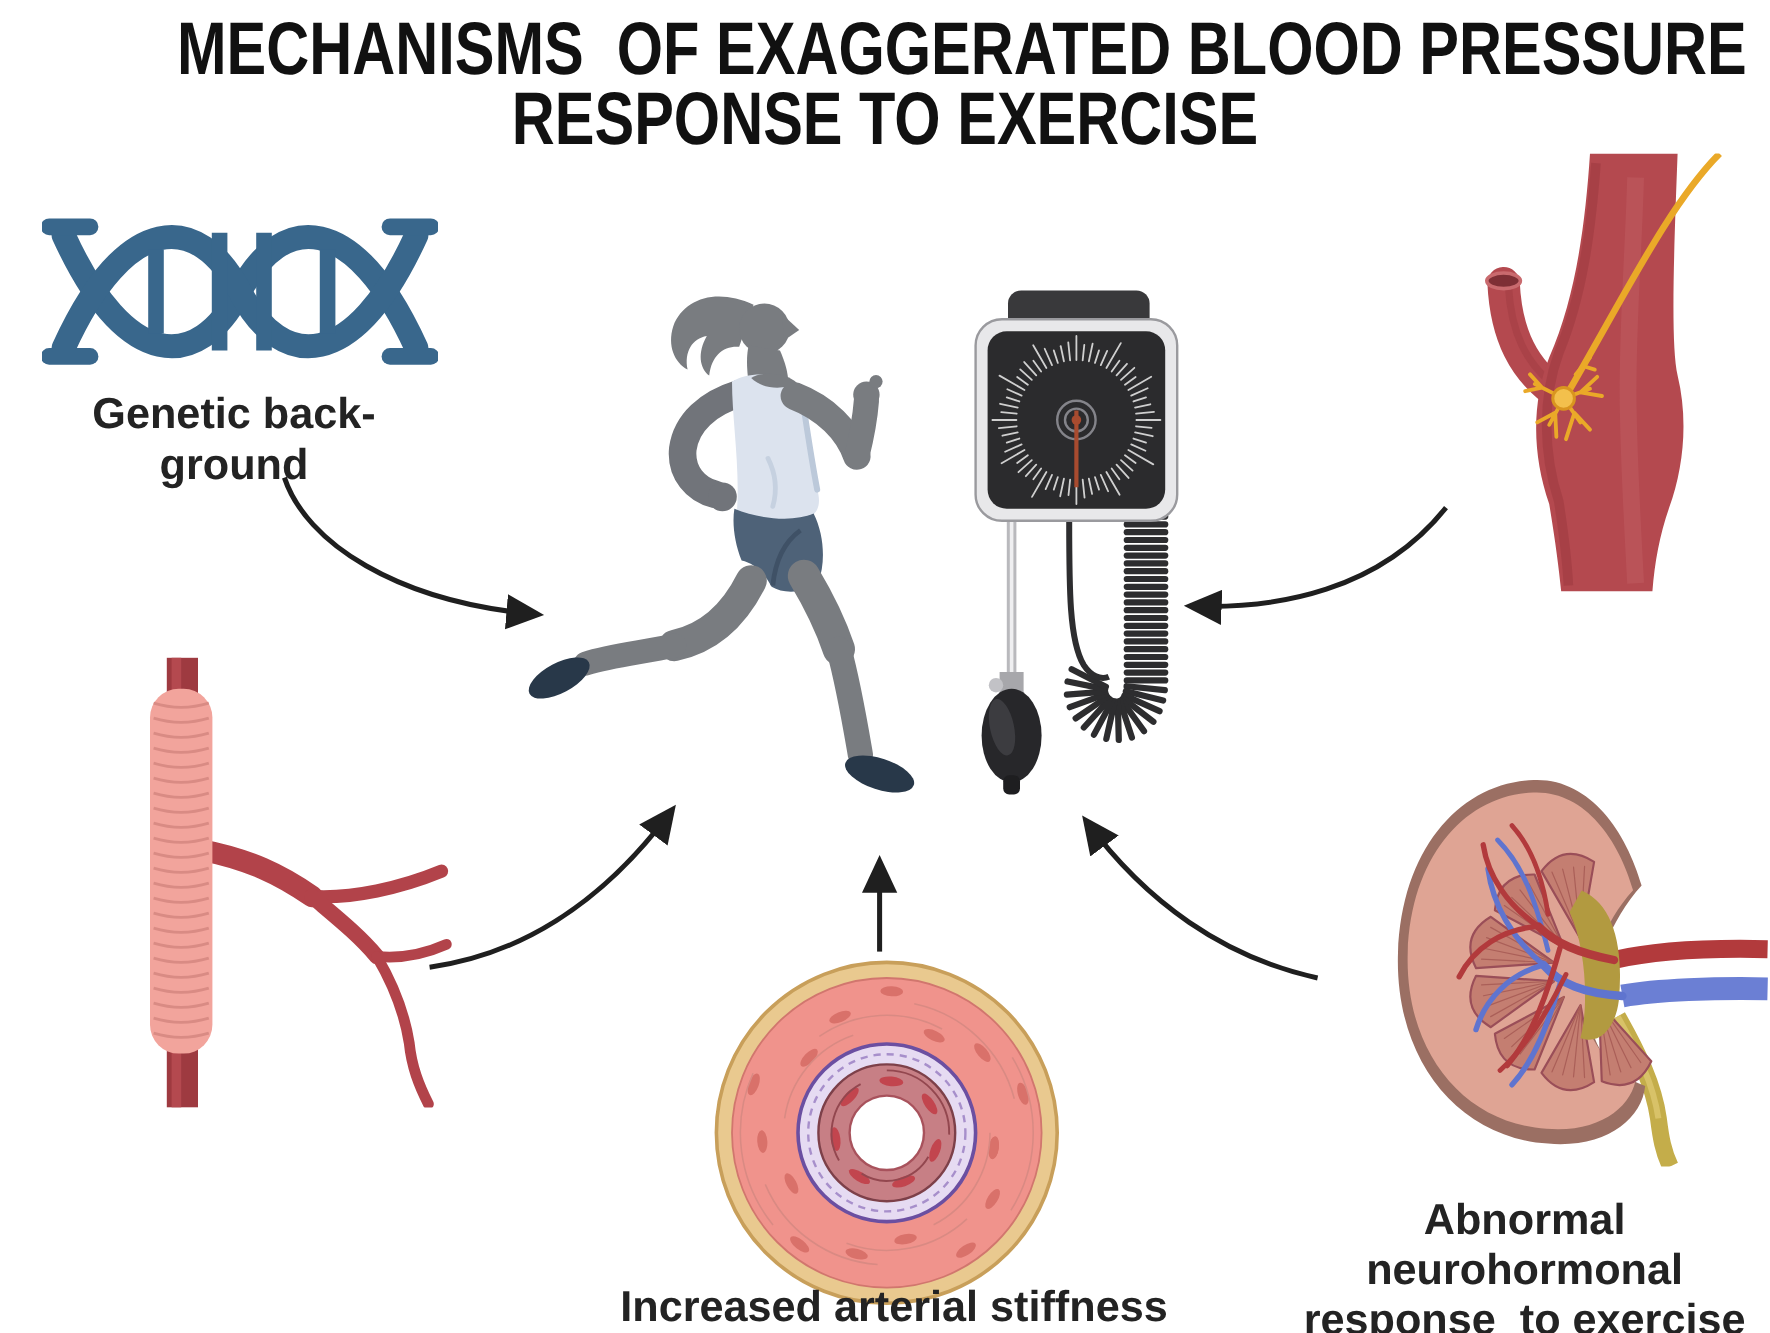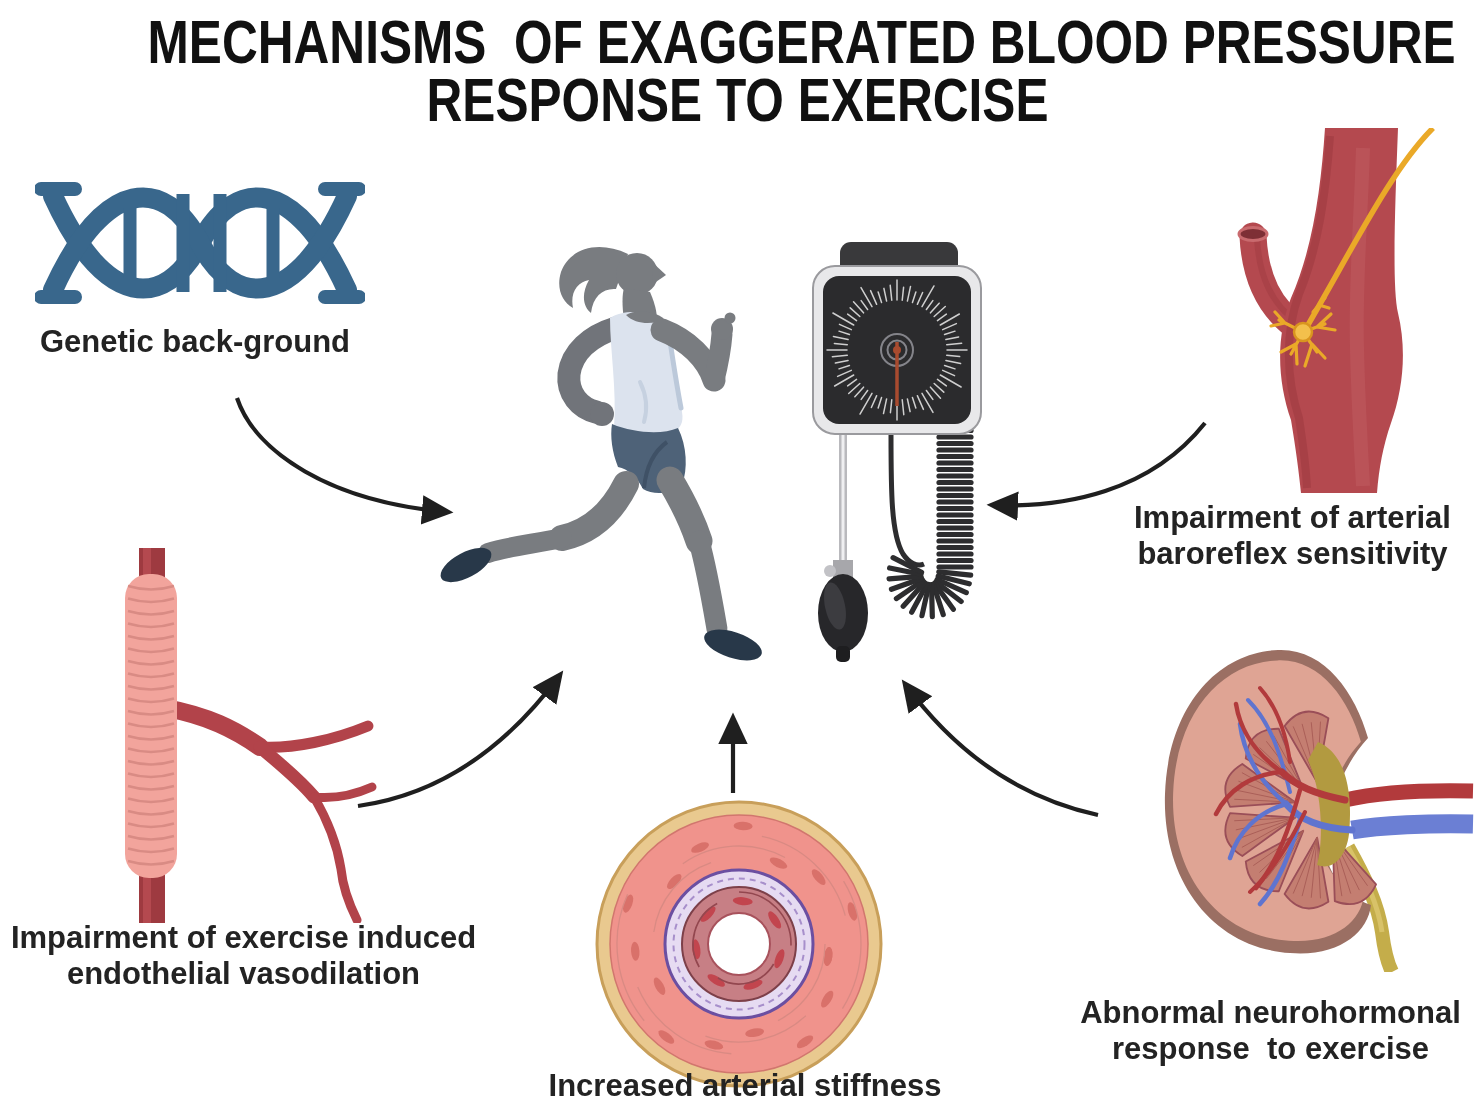--- a/index.html
+++ b/index.html
@@ -4,21 +4,21 @@
 <style>
   html,body{margin:0;padding:0;background:#ffffff;}
   #canvas{position:relative;width:1475px;height:1111px;background:#ffffff;overflow:hidden;
           font-family:"Liberation Sans","DejaVu Sans",sans-serif;}
   .title{position:absolute;left:0;width:100%;text-align:center;color:#111;
          font-weight:bold;font-size:62px;letter-spacing:0px;white-space:pre;
          transform:scaleX(0.80);transform-origin:50% 50%;}
   #title-line1{top:6px;}
   #title-line2{top:64px;}
   .label{position:absolute;text-align:center;color:#232323;font-weight:bold;
-         font-size:31px;line-height:1.16;white-space:pre-wrap;}
+         font-size:36px;line-height:1.16;white-space:pre-wrap;}
   .icon-box{position:absolute;}
   svg{display:block;}
 </style>
 </head>
 <body>
 
 <div id="canvas">
 
   <div class="title" id="title-line1">MECHANISMS  OF EXAGGERATED BLOOD PRESSURE</div>
   <div class="title" id="title-line2">RESPONSE TO EXERCISE</div>
@@ -243,22 +243,20 @@
       <g stroke="#EAA928" stroke-width="3.2" stroke-linecap="round" fill="none">
         <path d="M108,204 L84,192 M90,195 L80,184 M90,195 L76,198"></path>
         <path d="M108,204 L130,196 M122,199 L136,186 M122,199 L140,202"></path>
         <path d="M108,204 L96,226 M101,216 L86,224 M101,216 L102,236"></path>
         <path d="M108,204 L122,224 M117,216 L130,230 M117,216 L110,238"></path>
         <path d="M130,170 L118,184 M124,177 L134,180"></path>
       </g>
       <circle cx="108" cy="204" r="9" fill="#F3C04C" stroke="#D9951F" stroke-width="2.5"></circle>
     </svg>
   </div>
-  <div class="label" style="left:1120px;top:500px;width:345px;">Impairment of arterial
-baroreflex sensitivity</div>
 
   <div class="icon-box" style="left:108px;top:548px;">
     <svg width="330" height="375" viewBox="0 0 330 375">
       <rect x="31" y="0" width="26" height="375" fill="#9E3A40"></rect>
       <rect x="35" y="0" width="8" height="375" fill="#B4494F"></rect>
 
       <g stroke="#B2434A" fill="none" stroke-linecap="round">
         <path d="M58,160 C100,168 126,181 152,199" stroke-width="18"></path>
         <path d="M152,199 C186,201 226,192 260,178" stroke-width="11"></path>
         <path d="M152,199 C172,216 191,231 206,249" stroke-width="13"></path>
@@ -287,22 +285,20 @@
           <path d="M20,238 q23,7 46,0" stroke="#D98B84" stroke-width="2.4" fill="none"></path>
           <path d="M20,250.5 q23,7 46,0" stroke="#D98B84" stroke-width="2.4" fill="none"></path>
           <path d="M20,263 q23,7 46,0" stroke="#D98B84" stroke-width="2.4" fill="none"></path>
           <path d="M20,275.5 q23,7 46,0" stroke="#D98B84" stroke-width="2.4" fill="none"></path>
           <path d="M20,288 q23,7 46,0" stroke="#D98B84" stroke-width="2.4" fill="none"></path>
           <path d="M20,300.5 q23,7 46,0" stroke="#D98B84" stroke-width="2.4" fill="none"></path>
           <path d="M20,313 q23,7 46,0" stroke="#D98B84" stroke-width="2.4" fill="none"></path>
         </g>
     </svg>
   </div>
-  <div class="label" style="left:0px;top:920px;width:487px;">Impairment of exercise induced
-endothelial vasodilation</div>
 
   <div class="icon-box" style="left:593px;top:798px;">
     <svg width="292" height="292" viewBox="0 0 292 292">
       <circle cx="146" cy="146" r="142" fill="#E9C98F" stroke="#C89F5A" stroke-width="3"></circle>
       <circle cx="146" cy="146" r="129" fill="#F0938C" stroke="#D1766E" stroke-width="1.5"></circle>
       <g id="media-texture">
           <ellipse cx="235.12412618674134" cy="158.52557908640588" rx="9.5" ry="4.2" fill="#D9716A" transform="rotate(98 235.12412618674134 158.52557908640588)"></ellipse>
           <ellipse cx="234.1970020002683" cy="201.1116034802533" rx="9.5" ry="4.2" fill="#D9716A" transform="rotate(122 234.1970020002683 201.1116034802533)"></ellipse>
           <ellipse cx="211.9847626095481" cy="243.82643356149492" rx="9.5" ry="4.2" fill="#D9716A" transform="rotate(146 211.9847626095481 243.82643356149492)"></ellipse>
           <ellipse cx="161.62833599002374" cy="234.63269777109872" rx="9.5" ry="4.2" fill="#D9716A" transform="rotate(170 161.62833599002374 234.63269777109872)"></ellipse>

